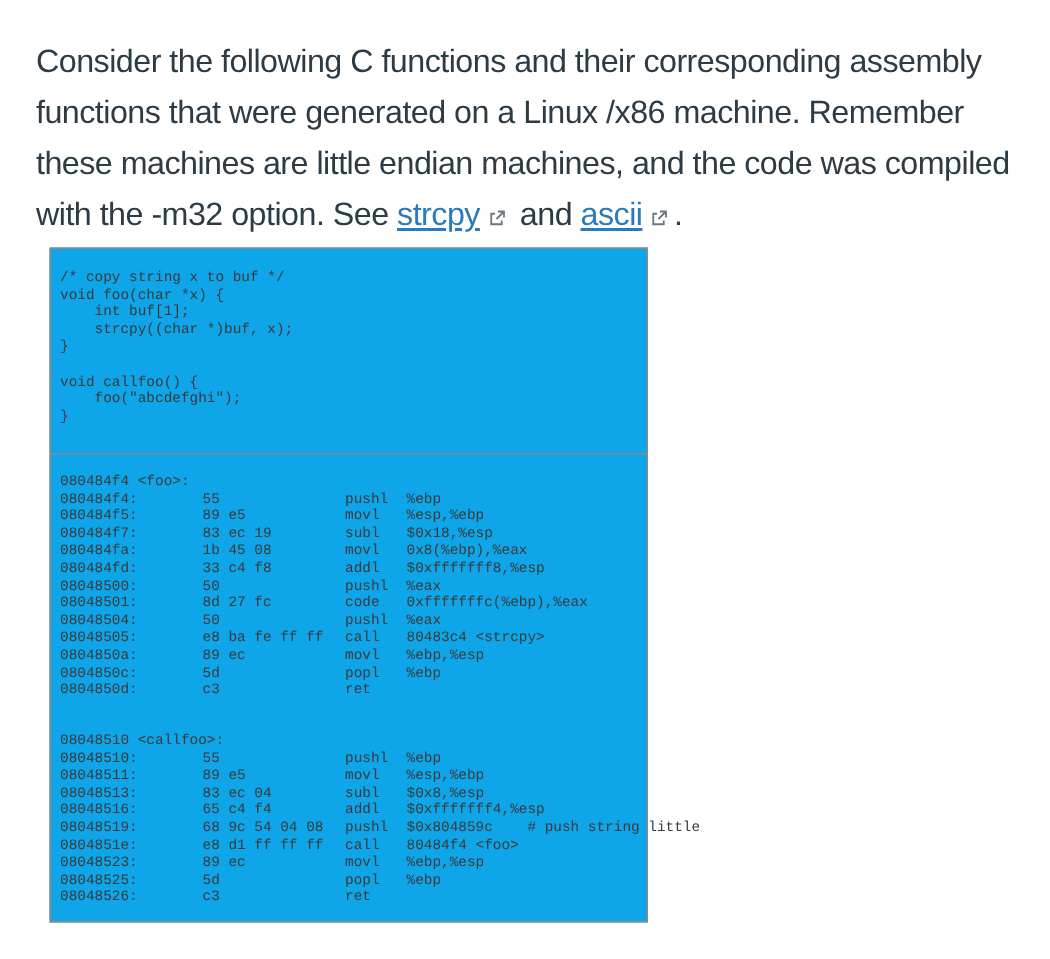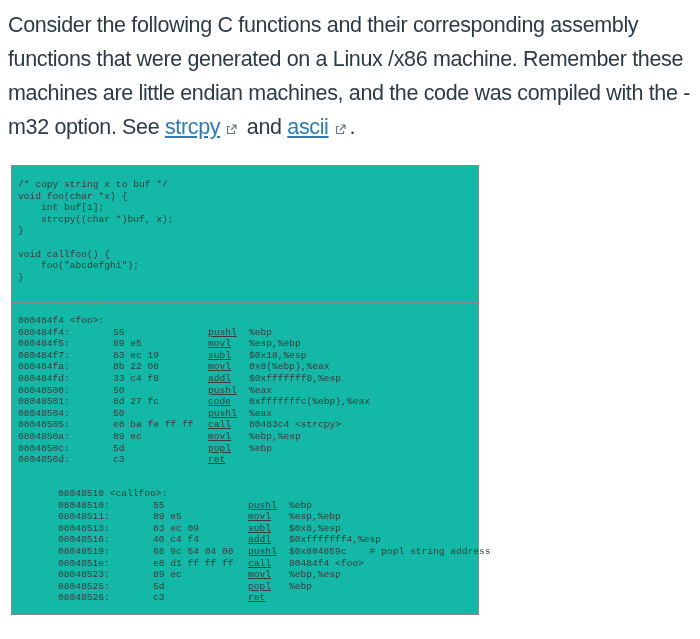--- a/index.html
+++ b/index.html
@@ -18,42 +18,42 @@
   .intro {
     position: absolute;
     left: 8px;
     top: 8px;
     width: 690px;
     font-size: 21.5px;
     line-height: 34px;
     letter-spacing: -0.35px;
     color: #2d3b45;
   }
-  .intro p { margin: 0; }
+  .intro p { margin: 16px; }
   .intro a {
     color: #2b7abc;
     text-decoration: underline;
   }
   .ext-icon {
     display: inline-block;
     width: 11px;
     height: 11px;
     margin: 0 4px 0 6px;
     vertical-align: -1px;
   }
   .ext-icon svg { display: block; }
 
   .figure {
     position: absolute;
-    left: 11px;
+    left: 33px;
     top: 165px;
-    width: 468px;
+    width: 399px;
     height: 450px;
     border: 1px solid #8a8a8a;
-    background: #14b8a6;
+    background: #0ea5e9;
     box-sizing: border-box;
   }
   .divider {
     position: absolute;
     left: 0;
     right: 0;
     top: 136px;
     height: 0;
     border-top: 1px solid #8a8a8a;
   }
@@ -64,34 +64,34 @@
     line-height: 11.6px;
     color: #3a3a3a;
     white-space: pre;
     margin: 0;
   }
   .c-code { left: 6px; top: 13px; }
   .c-line { height: 11.6px; }
 
   .asm-block { position: absolute; left: 6px; }
   .asm-foo { top: 149px; }
-  .asm-callfoo { top: 322px; margin-left: 40px; }
+  .asm-callfoo { top: 322px; }
   .asm-header, .asm-row {
     position: relative;
     height: 11.6px;
     font-family: "Liberation Mono", "DejaVu Sans Mono", monospace;
     font-size: 9.6px;
     line-height: 11.6px;
     color: #3a3a3a;
     white-space: pre;
   }
   .asm-row span { position: absolute; top: 0; white-space: pre; }
   .col-addr { left: 0; }
   .col-bytes { left: 95px; }
-  .col-mnem { left: 190px; text-decoration: underline; }
+  .col-mnem { left: 190px; }
   .col-ops { left: 231px; }
 </style>
 </head>
 <body>
 
 <div class="intro">
   <p><span>Consider the following C functions and their corresponding assembly functions that were generated on a Linux /x86 machine.  Remember these machines are little endian machines, and the code was compiled with the -m32 option.  See </span><a href="#">strcpy</a><span class="ext-icon"><svg width="11" height="11" viewBox="0 0 11 11">
           <path d="M6 1 H10 V5 M10 1 L5 6 M4 2.5 H1.5 V9.5 H8.5 V7" fill="none" stroke="#6b7780" stroke-width="1.2"></path>
         </svg></span><span> and </span><a href="#">ascii</a><span class="ext-icon"><svg width="11" height="11" viewBox="0 0 11 11">
           <path d="M6 1 H10 V5 M10 1 L5 6 M4 2.5 H1.5 V9.5 H8.5 V7" fill="none" stroke="#6b7780" stroke-width="1.2"></path>
@@ -101,39 +101,39 @@
 <div class="figure">
   <div class="code c-code" id="c-code"><div class="c-line">/* copy string x to buf */</div><div class="c-line">void foo(char *x) {</div><div class="c-line">    int buf[1];</div><div class="c-line">    strcpy((char *)buf, x);</div><div class="c-line">}</div><div class="c-line"></div><div class="c-line">void callfoo() {</div><div class="c-line">    foo("abcdefghi");</div><div class="c-line">}</div></div>
   <div class="divider"></div>
 
   <div class="asm-block asm-foo">
     <div class="asm-header">080484f4 &lt;foo&gt;:</div>
     <div id="foo-rows">
         <div class="asm-row"><span class="col-addr">080484f4:</span><span class="col-bytes">55</span><span class="col-mnem">pushl</span><span class="col-ops">%ebp</span></div>
         <div class="asm-row"><span class="col-addr">080484f5:</span><span class="col-bytes">89 e5</span><span class="col-mnem">movl</span><span class="col-ops">%esp,%ebp</span></div>
         <div class="asm-row"><span class="col-addr">080484f7:</span><span class="col-bytes">83 ec 19</span><span class="col-mnem">subl</span><span class="col-ops">$0x18,%esp</span></div>
-        <div class="asm-row"><span class="col-addr">080484fa:</span><span class="col-bytes">8b 22 08</span><span class="col-mnem">movl</span><span class="col-ops">0x8(%ebp),%eax</span></div>
+        <div class="asm-row"><span class="col-addr">080484fa:</span><span class="col-bytes">1b 45 08</span><span class="col-mnem">movl</span><span class="col-ops">0x8(%ebp),%eax</span></div>
         <div class="asm-row"><span class="col-addr">080484fd:</span><span class="col-bytes">33 c4 f8</span><span class="col-mnem">addl</span><span class="col-ops">$0xfffffff8,%esp</span></div>
         <div class="asm-row"><span class="col-addr">08048500:</span><span class="col-bytes">50</span><span class="col-mnem">pushl</span><span class="col-ops">%eax</span></div>
         <div class="asm-row"><span class="col-addr">08048501:</span><span class="col-bytes">8d 27 fc</span><span class="col-mnem">code</span><span class="col-ops">0xfffffffc(%ebp),%eax</span></div>
         <div class="asm-row"><span class="col-addr">08048504:</span><span class="col-bytes">50</span><span class="col-mnem">pushl</span><span class="col-ops">%eax</span></div>
         <div class="asm-row"><span class="col-addr">08048505:</span><span class="col-bytes">e8 ba fe ff ff</span><span class="col-mnem">call</span><span class="col-ops">80483c4 &lt;strcpy&gt;</span></div>
         <div class="asm-row"><span class="col-addr">0804850a:</span><span class="col-bytes">89 ec</span><span class="col-mnem">movl</span><span class="col-ops">%ebp,%esp</span></div>
         <div class="asm-row"><span class="col-addr">0804850c:</span><span class="col-bytes">5d</span><span class="col-mnem">popl</span><span class="col-ops">%ebp</span></div>
         <div class="asm-row"><span class="col-addr">0804850d:</span><span class="col-bytes">c3</span><span class="col-mnem">ret</span><span class="col-ops"></span></div>
       </div>
   </div>
 
   <div class="asm-block asm-callfoo">
     <div class="asm-header">08048510 &lt;callfoo&gt;:</div>
     <div id="callfoo-rows">
         <div class="asm-row"><span class="col-addr">08048510:</span><span class="col-bytes">55</span><span class="col-mnem">pushl</span><span class="col-ops">%ebp</span></div>
         <div class="asm-row"><span class="col-addr">08048511:</span><span class="col-bytes">89 e5</span><span class="col-mnem">movl</span><span class="col-ops">%esp,%ebp</span></div>
-        <div class="asm-row"><span class="col-addr">08048513:</span><span class="col-bytes">83 ec 09</span><span class="col-mnem">subl</span><span class="col-ops">$0x8,%esp</span></div>
-        <div class="asm-row"><span class="col-addr">08048516:</span><span class="col-bytes">40 c4 f4</span><span class="col-mnem">addl</span><span class="col-ops">$0xfffffff4,%esp</span></div>
-        <div class="asm-row"><span class="col-addr">08048519:</span><span class="col-bytes">68 9c 54 04 08</span><span class="col-mnem">pushl</span><span class="col-ops">$0x804859c    # popl string address</span></div>
+        <div class="asm-row"><span class="col-addr">08048513:</span><span class="col-bytes">83 ec 04</span><span class="col-mnem">subl</span><span class="col-ops">$0x8,%esp</span></div>
+        <div class="asm-row"><span class="col-addr">08048516:</span><span class="col-bytes">65 c4 f4</span><span class="col-mnem">addl</span><span class="col-ops">$0xfffffff4,%esp</span></div>
+        <div class="asm-row"><span class="col-addr">08048519:</span><span class="col-bytes">68 9c 54 04 08</span><span class="col-mnem">pushl</span><span class="col-ops">$0x804859c    # push string little</span></div>
         <div class="asm-row"><span class="col-addr">0804851e:</span><span class="col-bytes">e8 d1 ff ff ff</span><span class="col-mnem">call</span><span class="col-ops">80484f4 &lt;foo&gt;</span></div>
         <div class="asm-row"><span class="col-addr">08048523:</span><span class="col-bytes">89 ec</span><span class="col-mnem">movl</span><span class="col-ops">%ebp,%esp</span></div>
         <div class="asm-row"><span class="col-addr">08048525:</span><span class="col-bytes">5d</span><span class="col-mnem">popl</span><span class="col-ops">%ebp</span></div>
         <div class="asm-row"><span class="col-addr">08048526:</span><span class="col-bytes">c3</span><span class="col-mnem">ret</span><span class="col-ops"></span></div>
       </div>
   </div>
 </div>
 
 </body></html>

